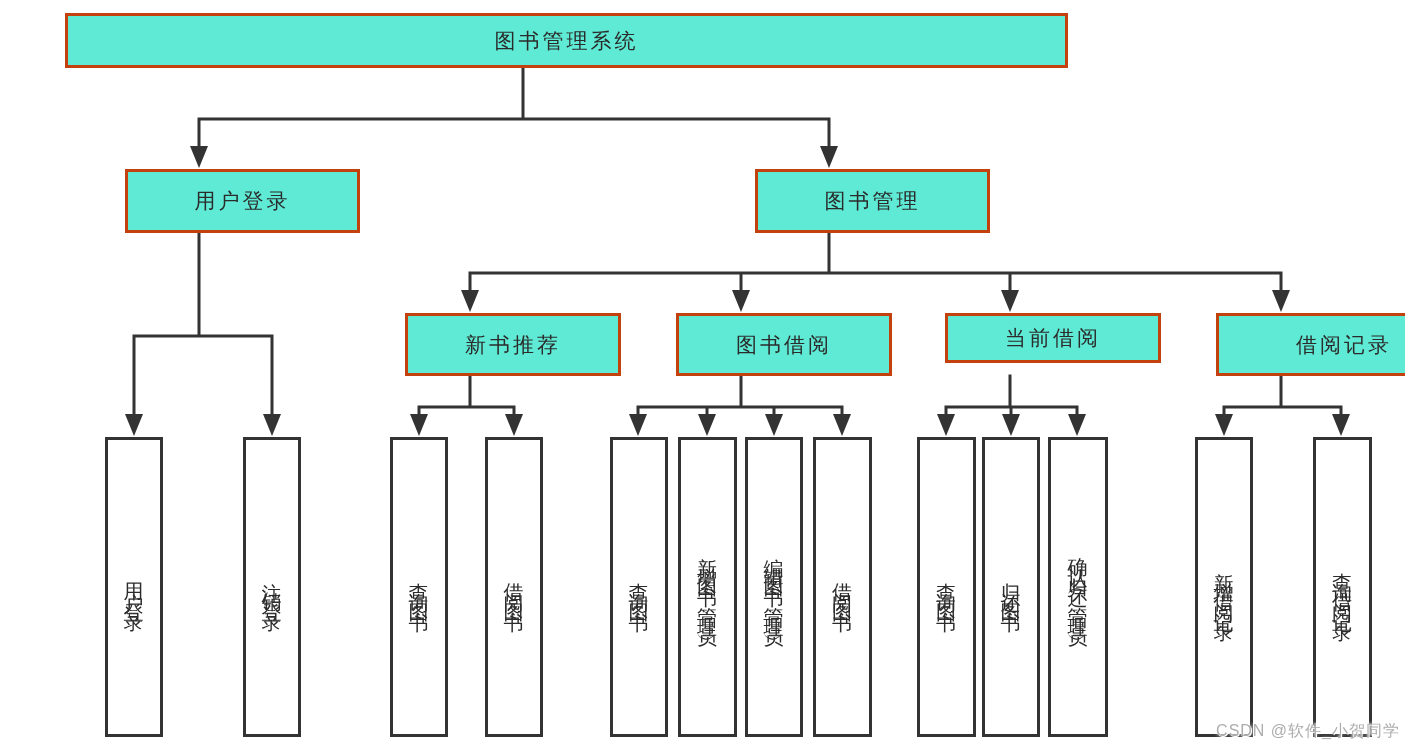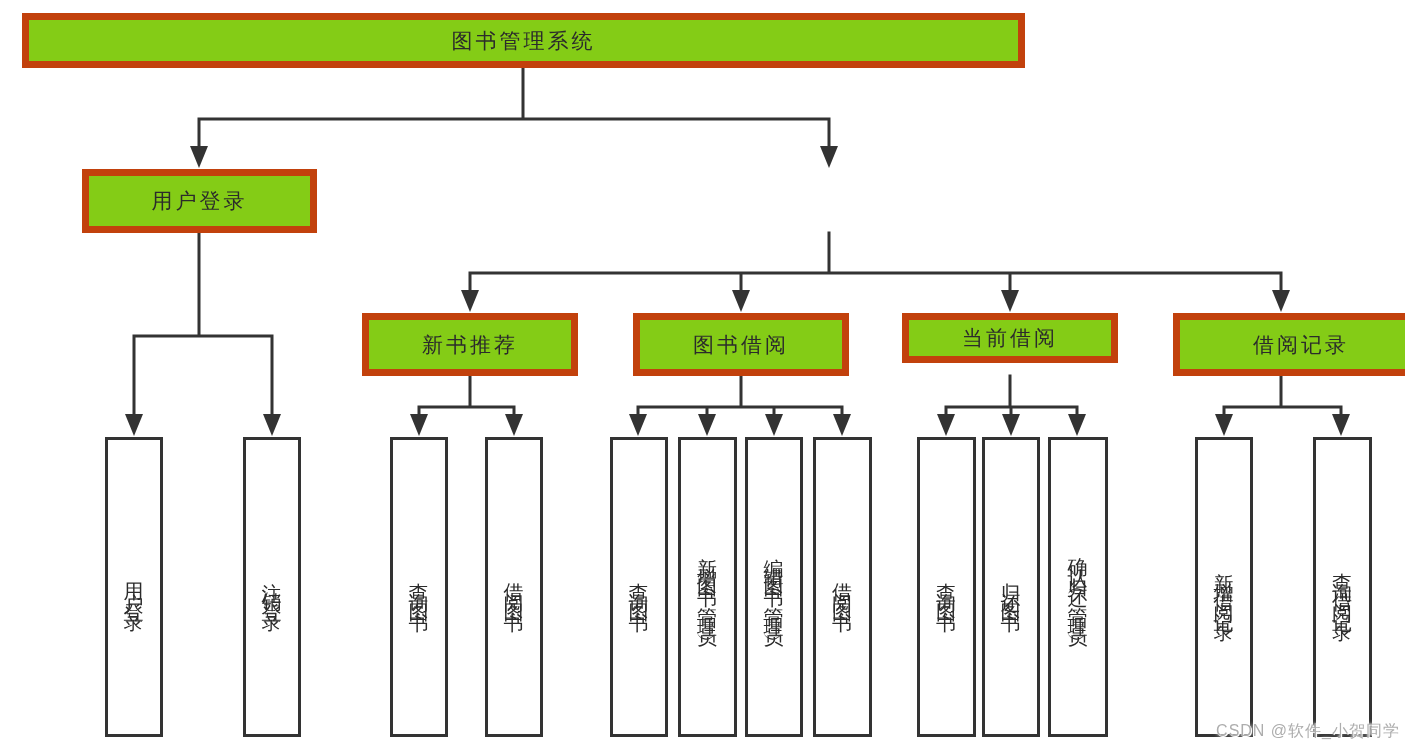--- a/index.html
+++ b/index.html
@@ -12,30 +12,31 @@
     font-family: "Liberation Sans", sans-serif;
   }
   .connectors {
     position: absolute;
     left: 0; top: 0;
     z-index: 0;
   }
   .hbox {
     position: absolute;
     box-sizing: border-box;
-    background: #84cc16;
-    border: 7px solid #c2410c;
+    background: #5eead4;
+    border: 3px solid #c2410c;
     display: flex;
     align-items: center;
     justify-content: center;
     font-size: 21px;
     letter-spacing: 3px;
     color: #2b2b2b;
     z-index: 1;
     white-space: nowrap;
+    margin-left: 43px;
   }
   .vbox {
     position: absolute;
     box-sizing: border-box;
     background: #ffffff;
     border: 3px solid #333333;
     display: flex;
     align-items: center;
     justify-content: center;
     z-index: 1;
@@ -101,20 +102,21 @@
       <polygon points="1002,414 1020,414 1011,436"></polygon>
       <polygon points="1068,414 1086,414 1077,436"></polygon>
       <polygon points="1215,414 1233,414 1224,436"></polygon>
       <polygon points="1332,414 1350,414 1341,436"></polygon>
     </g>
   </svg>
 
   <div class="hbox" style="left:22px; top:13px; width:1003px; height:55px;">图书管理系统</div>
 
   <div class="hbox" style="left:82px; top:169px; width:235px; height:64px;">用户登录</div>
+  <div class="hbox" style="left:712px; top:169px; width:235px; height:64px;">图书管理</div>
 
   <div class="hbox" style="left:362px; top:313px; width:216px; height:63px;">新书推荐</div>
   <div class="hbox" style="left:633px; top:313px; width:216px; height:63px;">图书借阅</div>
   <div class="hbox" style="left:902px; top:313px; width:216px; height:50px;">当前借阅</div>
   <div class="hbox" style="left:1173px; top:313px; width:256px; height:63px;">借阅记录</div>
 
   <div class="vbox" style="left:105px; top:437px; width:58px; height:300px;">
     <span class="vtext">用户登录</span>
   </div>
   <div class="vbox" style="left:243px; top:437px; width:58px; height:300px;">

